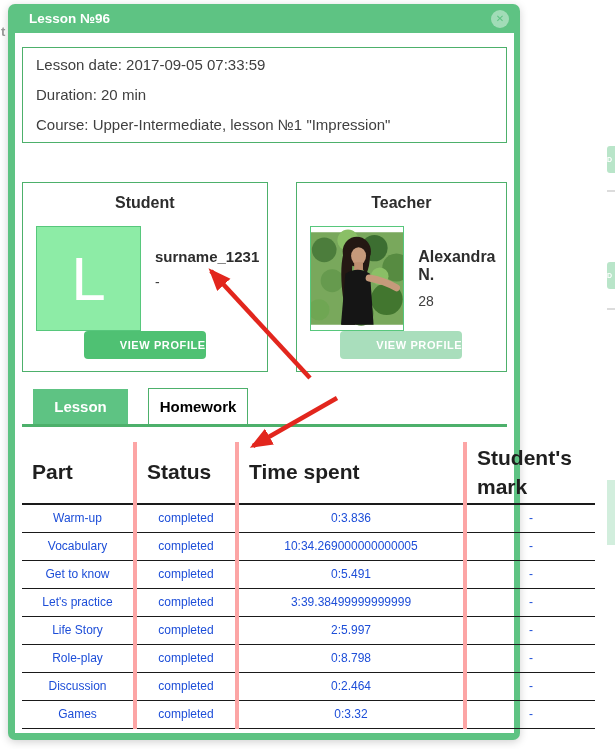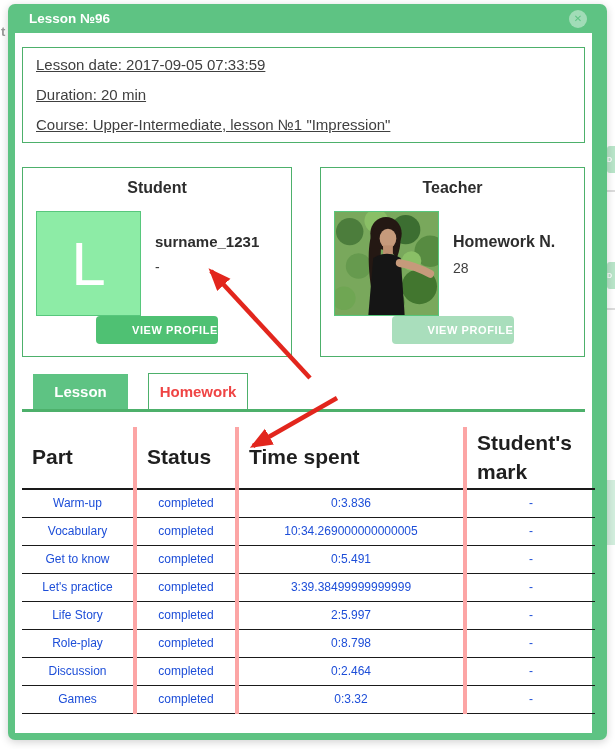--- a/index.html
+++ b/index.html
@@ -12,41 +12,41 @@
   
   .bg-frag { position:absolute; z-index:1; }
   .frag-text { color:#9a9a9a; font-size:13px; font-weight:bold; }
   .frag-pill { width:8px; height:27px; background:#b9e5c9; border-radius:3px 0 0 3px;
                color:#ffffff; font-size:7px; font-weight:bold; line-height:27px; overflow:hidden; }
   .frag-line { width:8px; height:2px; background:#dcdcdc; }
   .frag-block { width:8px; background:#d2eedd; }
 
   
   .modal {
-    position:absolute; left:8px; top:4px; width:599px; height:736px;
-    background:#5ec383; border-radius:7px; padding:0 15px 7px 7px;
+    position:absolute; left:8px; top:4px; width:512px; height:736px;
+    background:#5ec383; border-radius:7px; padding:0 6px 7px 7px;
     box-shadow:0 2px 8px rgba(0,0,0,0.18); z-index:2;
   }
   .modal-header { height:29px; display:flex; align-items:center; justify-content:space-between; padding:0 5px 0 14px; }
   .modal-title { color:#ffffff; font-weight:bold; font-size:13.5px; }
   .close-btn {
     width:18px; height:18px; border-radius:50%; background:rgba(255,255,255,0.42);
     display:flex; align-items:center; justify-content:center;
     color:#5ec383; font-size:10px; font-weight:bold; cursor:pointer; line-height:1;
   }
   .modal-body { background:#ffffff; height:700px; padding:9px 7px; }
 
   
   .info-box {
     border:1px solid #4db06b; margin-top:5px; padding:2px 13px;
-    font-size:15px; color:#404040; line-height:30px;text-decoration:underline;
-  }
-
-  
-  .cards { display:flex; gap:28px; margin-top:24px; }
+    font-size:15px; color:#404040; line-height:30px;
+  }
+
+  
+  .cards { display:flex; gap:28px; margin-top:39px; }
   .card { border:1px solid #4db06b; height:190px; display:flex; flex-direction:column; }
   .card-student { width:270px; }
   .card-teacher { flex:1; }
   .card-title { text-align:center; font-weight:bold; font-size:16px; color:#2d2d2d; margin-top:11px; }
   .card-row { display:flex; margin:14px 0 0 13px; flex:1; }
   .avatar {
     width:105px; height:105px; background:#8deca6; border:1px solid #57c77c;
     display:flex; align-items:center; justify-content:center;
     color:#ffffff; font-size:62px; font-weight:400;
   }
@@ -60,21 +60,21 @@
     width:122px; padding:8px 0; margin-bottom:13px; cursor:pointer; text-align:right;
     font-family:"Liberation Sans","DejaVu Sans",sans-serif;
   }
   .btn-green { background:#4fc173; }
   .btn-green-light { background:#a9debc; }
 
   
   .tabs { display:flex; gap:20px; margin-top:16px; padding-left:11px; border-bottom:3px solid #4db06b; align-items:flex-end; }
   .tab { font-weight:bold; font-size:15px; text-align:center; padding:9px 0; cursor:pointer; }
   .tab-active { background:#5ec383; color:#ffffff; width:95px; }
-  .tab-inactive { background:#ffffff; color:#ef4444; width:100px; border:1px solid #4db06b; border-bottom:none; }
+  .tab-inactive { background:#ffffff; color:#000000; width:100px; border:1px solid #4db06b; border-bottom:none; }
 
   
   table { width:573px; border-collapse:collapse; table-layout:fixed; margin-top:15px; }
   col.c1{width:113px;} col.c2{width:102px;} col.c3{width:228px;} col.c4{width:130px;}
   th {
     font-size:21px; font-weight:bold; color:#1f1f1f; height:62px;
     border-bottom:2px solid #1a1a1a; text-align:left; padding:0 10px; line-height:1.35;
   }
   td {
     font-size:12px; color:#1d4ed8; height:28px; text-align:center;
@@ -139,21 +139,21 @@
             <circle cx="78" cy="50" r="10" fill="#8abf66"></circle>
             <ellipse cx="52" cy="22" rx="16" ry="17" fill="#241813"></ellipse>
             <path d="M40 16 C32 30 34 60 37 78 C39 92 37 100 35 105 L50 105 C47 75 45 45 48 26 Z" fill="#241813"></path>
             <path d="M60 14 C69 19 68 34 63 47 L57 40 Z" fill="#241813"></path>
             <ellipse cx="54" cy="27" rx="8.5" ry="10" fill="#c69a7b"></ellipse>
             <rect x="49" y="34" width="10" height="9" fill="#bd8f70"></rect>
             <path d="M39 47 Q53 38 67 47 L71 105 L34 105 Z" fill="#151515"></path>
             <path d="M66 52 C78 54 88 58 97 63" stroke="#c69a7b" stroke-width="8" fill="none" stroke-linecap="round"></path>
           </svg>
           <div class="card-info">
-            <div class="person-name" style="font-size:16px;">Homework N.</div>
+            <div class="person-name" style="font-size:16px;">Alexandra N.</div>
             <div class="person-sub">28</div>
           </div>
         </div>
         <button class="card-btn btn-green-light">VIEW PROFILE</button>
       </div>
     </div>
 
     <div class="tabs">
       <div class="tab tab-active">Lesson</div>
       <div class="tab tab-inactive">Homework</div>

